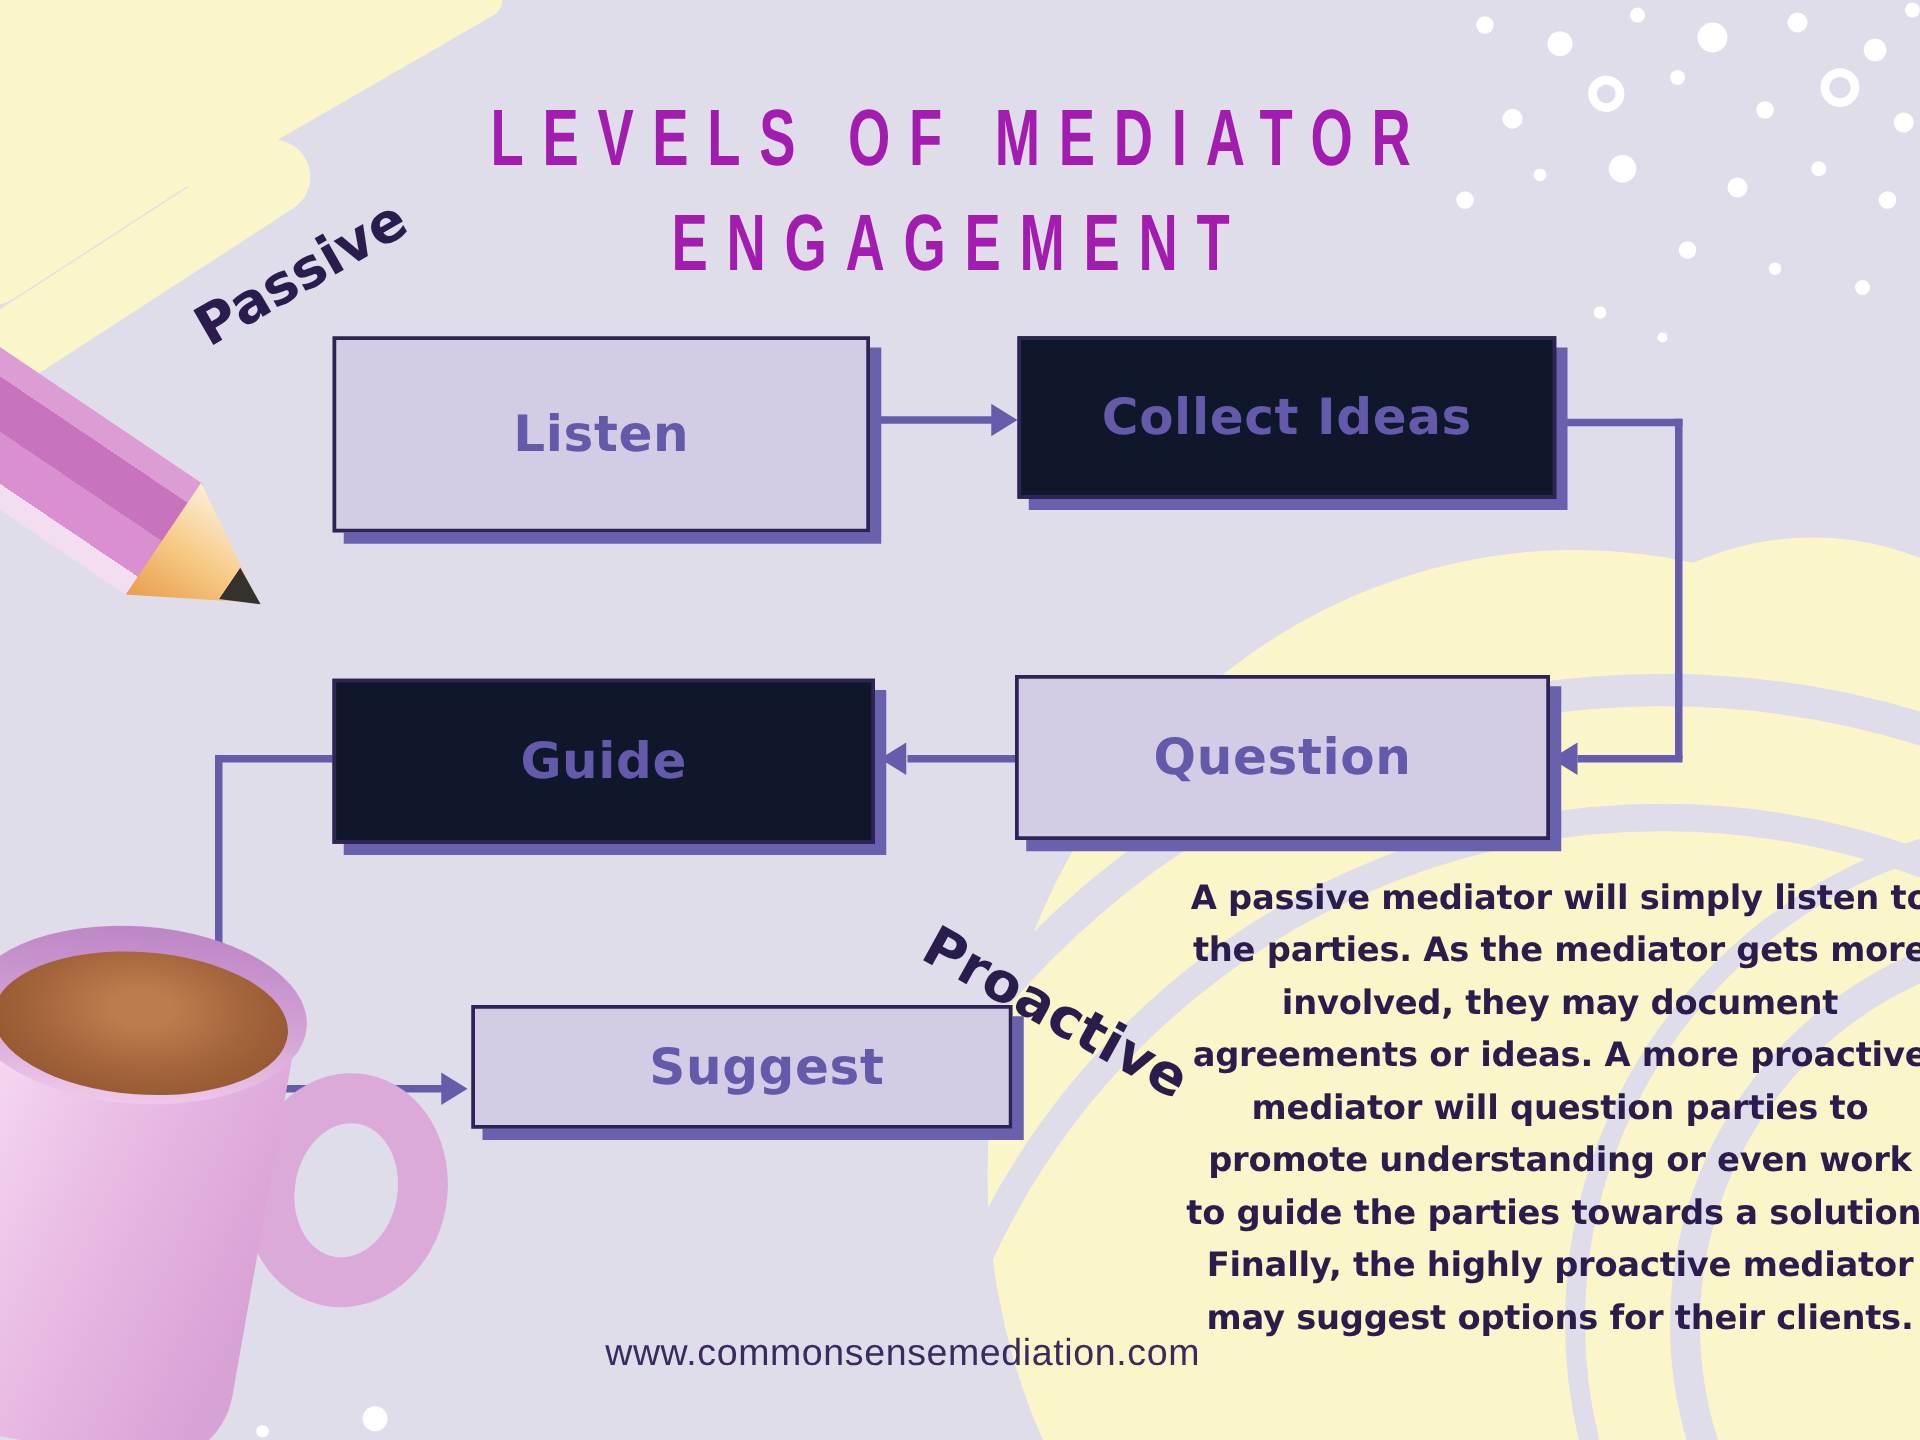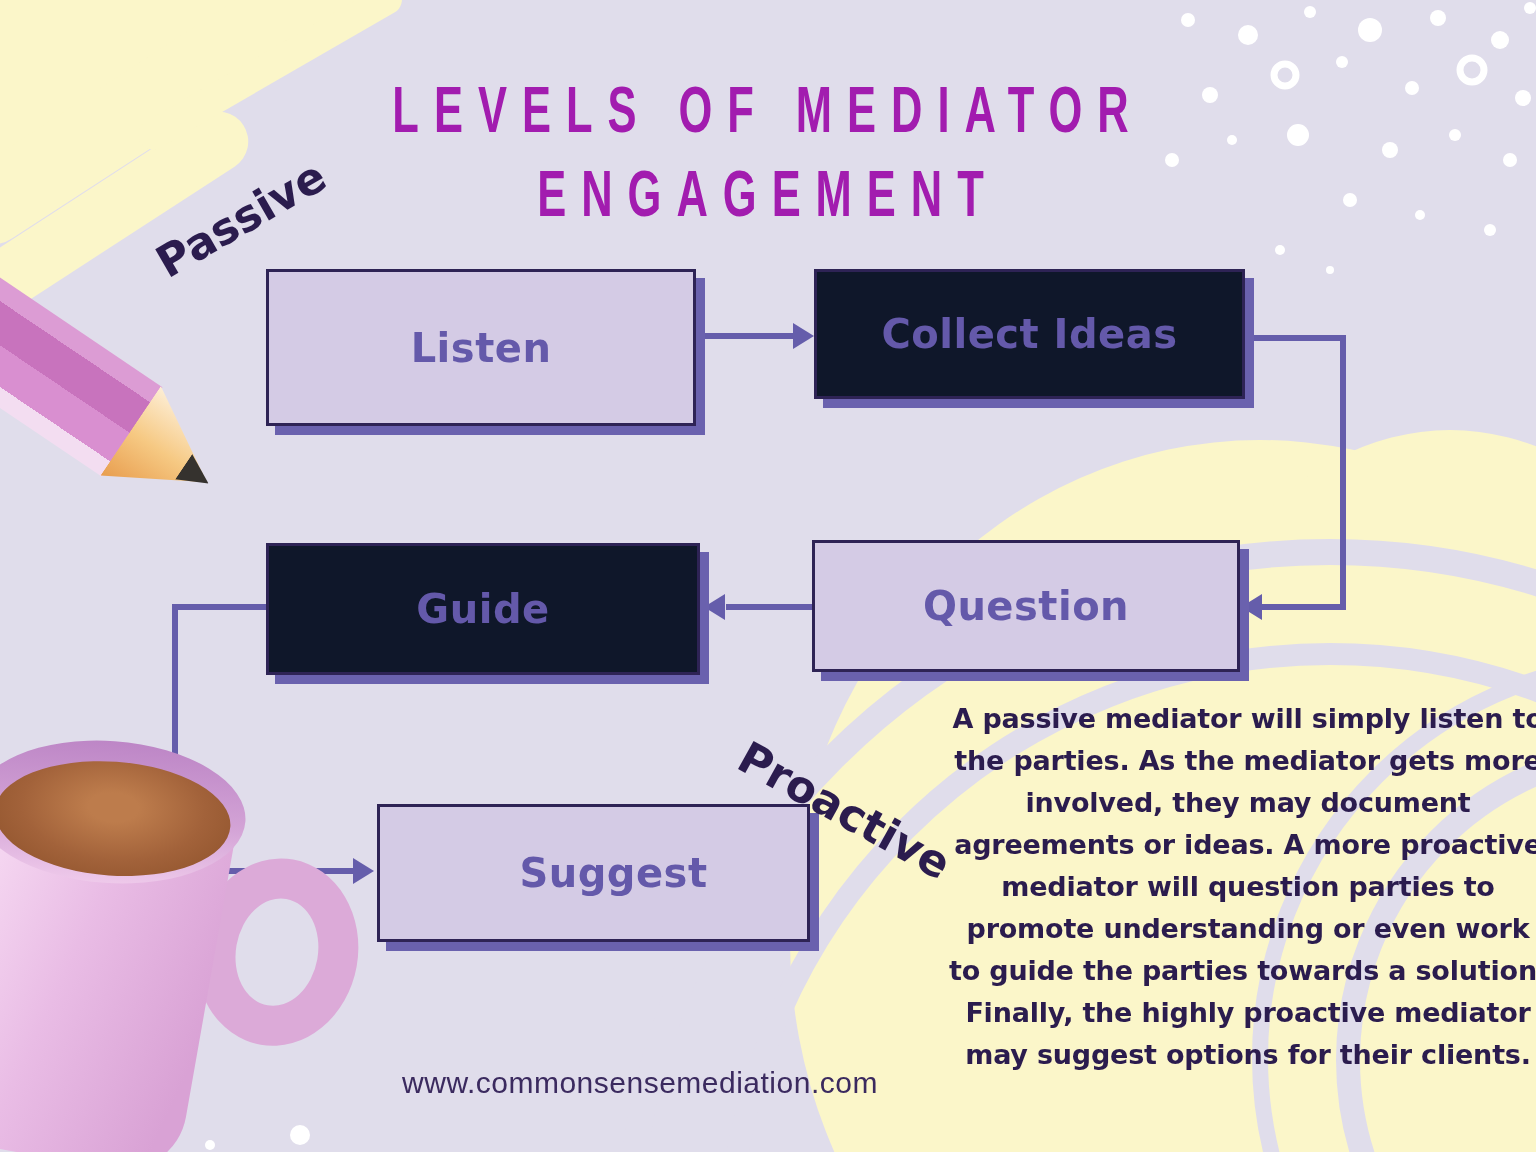--- a/index.html
+++ b/index.html
@@ -25,21 +25,21 @@
 
   
   .title{position:absolute;left:0;top:68px;width:1536px;text-align:center;z-index:5;color:#a21caf;}
   .title-line{display:block;font-family:"Liberation Sans",sans-serif;font-weight:700;font-size:64px;
               letter-spacing:22px;transform:scaleX(0.68);transform-origin:50% 50%;line-height:1.32;white-space:nowrap;}
   .spectrum-label{position:absolute;color:#2b1c4e;font-weight:bold;font-size:44px;z-index:5;white-space:nowrap;}
   .label-passive{left:160px;top:240px;transform:rotate(-30deg);transform-origin:0 50%;}
   .label-proactive{left:742px;top:728px;transform:rotate(29deg);transform-origin:0 50%;}
   .description{position:absolute;left:948px;top:698px;width:600px;z-index:5;
                color:#2b1c4e;font-weight:bold;font-size:27px;line-height:42px;text-align:center;letter-spacing:-0.2px;}
-  .website{position:absolute;left:320px;top:1066px;width:640px;text-align:center;z-index:5;
+  .website{position:absolute;left:320px;top:1066px;width:640px;text-align:right;z-index:5;
            font-family:"Liberation Sans",sans-serif;font-weight:400;font-size:30px;color:#3b2a5f;letter-spacing:0.5px;}
 
   
   .pencil{position:absolute;left:-78px;top:225px;width:380px;height:108px;transform:rotate(34deg);transform-origin:0 0;z-index:3;}
   .pencil-body{position:absolute;left:0;top:0;width:290px;height:108px;
                background:linear-gradient(180deg,#dc9cd4 0%,#dc9cd4 18%,#c873bd 18%,#c873bd 52%,#d98fd0 52%,#d98fd0 84%,#f3ddf1 84%,#f3ddf1 100%);}
   .pencil-wood{position:absolute;left:288px;top:0;width:92px;height:108px;
                clip-path:polygon(0 0,100% 50%,0 100%);
                background:linear-gradient(180deg,#fdeed6 0%,#f6c983 50%,#e89d4e 100%);}
   .pencil-lead{position:absolute;left:352px;top:34px;width:30px;height:40px;
@@ -152,21 +152,21 @@
   </div>
   <div class="flow-box fill-white" style="left:814px;top:269px;width:431px;height:130px;">
     <span class="flow-label">Collect Ideas</span>
   </div>
   <div class="flow-box fill-lavender" style="left:812px;top:540px;width:428px;height:132px;">
     <span class="flow-label">Question</span>
   </div>
   <div class="flow-box fill-white" style="left:266px;top:543px;width:434px;height:132px;">
     <span class="flow-label">Guide</span>
   </div>
-  <div class="flow-box fill-lavender" style="left:377px;top:804px;width:433px;height:138px;padding-left:40px;">
+  <div class="flow-box fill-lavender" style="left:377px;top:804px;width:433px;height:99px;padding-left:40px;">
     <span class="flow-label">Suggest</span>
   </div>
 
   <div class="title">
     <span class="title-line">LEVELS OF MEDIATOR</span>
     <span class="title-line">ENGAGEMENT</span>
   </div>
 
   <div class="spectrum-label label-passive">Passive</div>
   <div class="spectrum-label label-proactive">Proactive</div>

